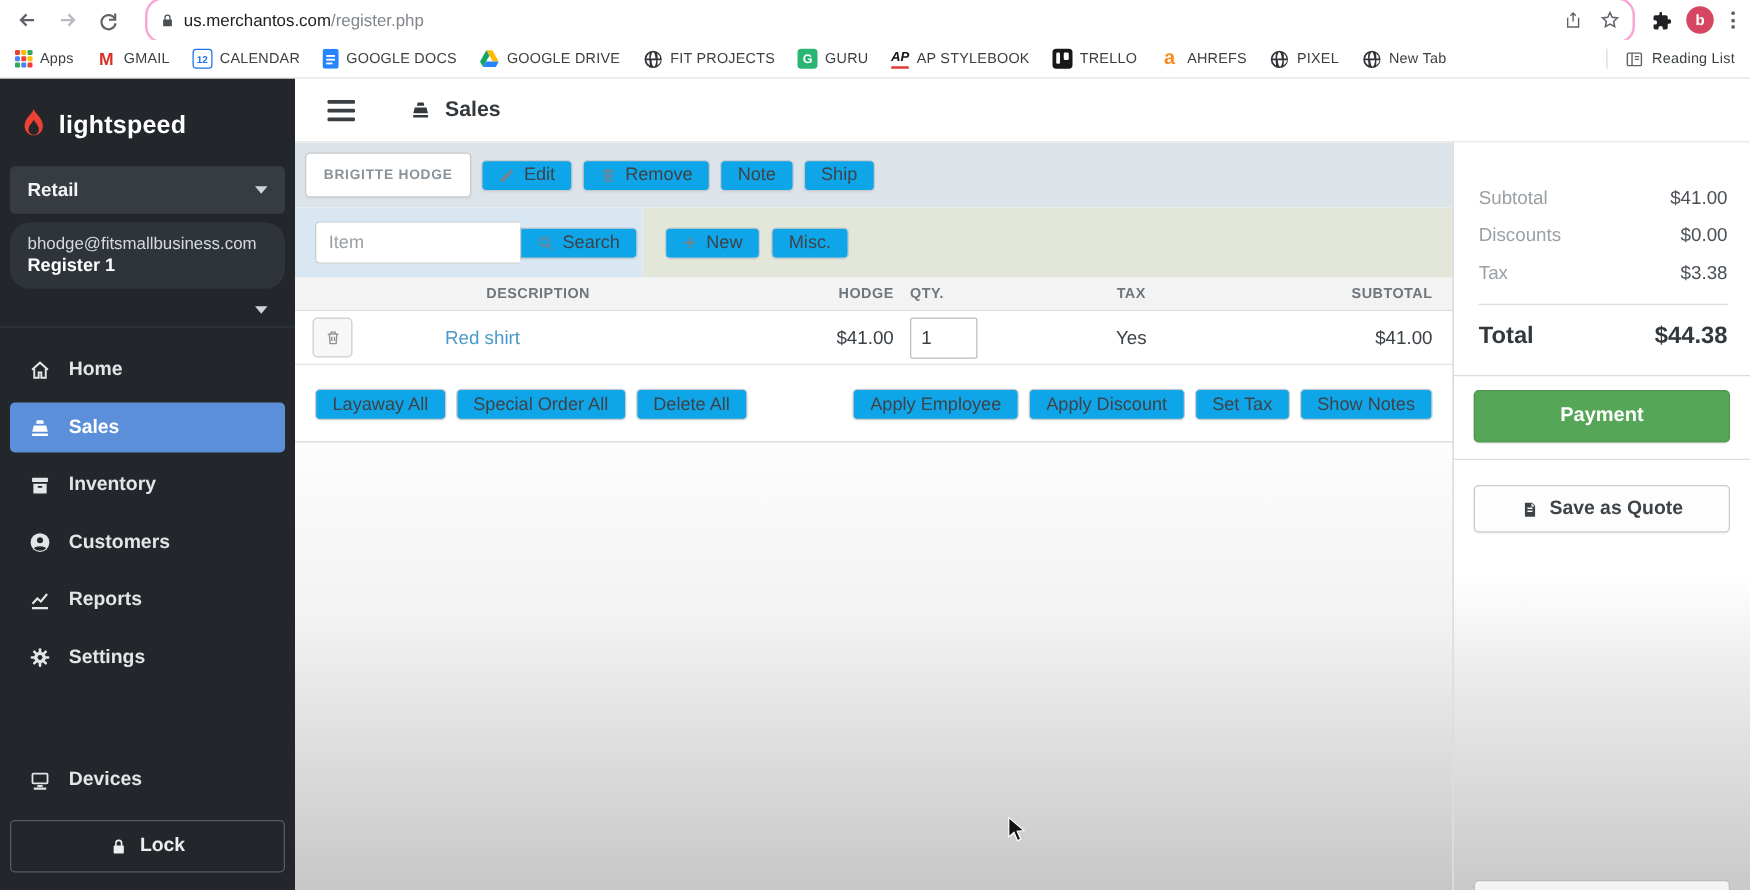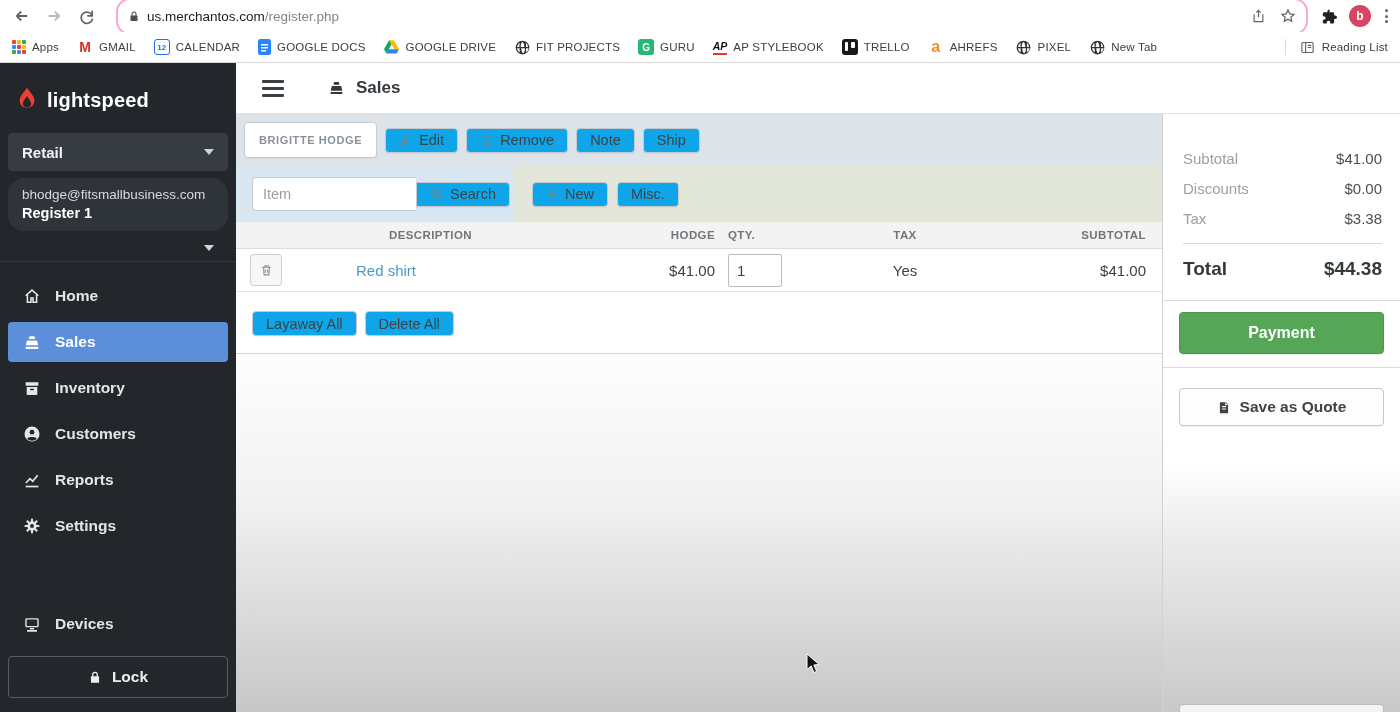--- a/index.html
+++ b/index.html
@@ -481,21 +481,28 @@
             <span class="cell-desc"><a href="#">Red shirt</a></span>
             <span class="cell-price">$41.00</span>
             <span class="cell-qty"><input class="qty-input" value="1" style=""></span>
             <span class="cell-tax">Yes</span>
             <span class="cell-sub">$41.00</span>
           </div>
 
           <div class="bulk-row">
             <div class="bulk-left">
               <button class="btn">Layaway All</button>
+              <button class="btn">Special Order All</button>
               <button class="btn">Delete All</button>
+            </div>
+            <div class="bulk-right">
+              <button class="btn">Apply Employee</button>
+              <button class="btn">Apply Discount</button>
+              <button class="btn">Set Tax</button>
+              <button class="btn">Show Notes</button>
             </div>
           </div>
 
           <div class="register-bottom"></div>
         </div>
 
         <div class="rightpanel">
           <div class="totals">
             <div class="tot-row">
               <span class="tot-label">Subtotal</span>

